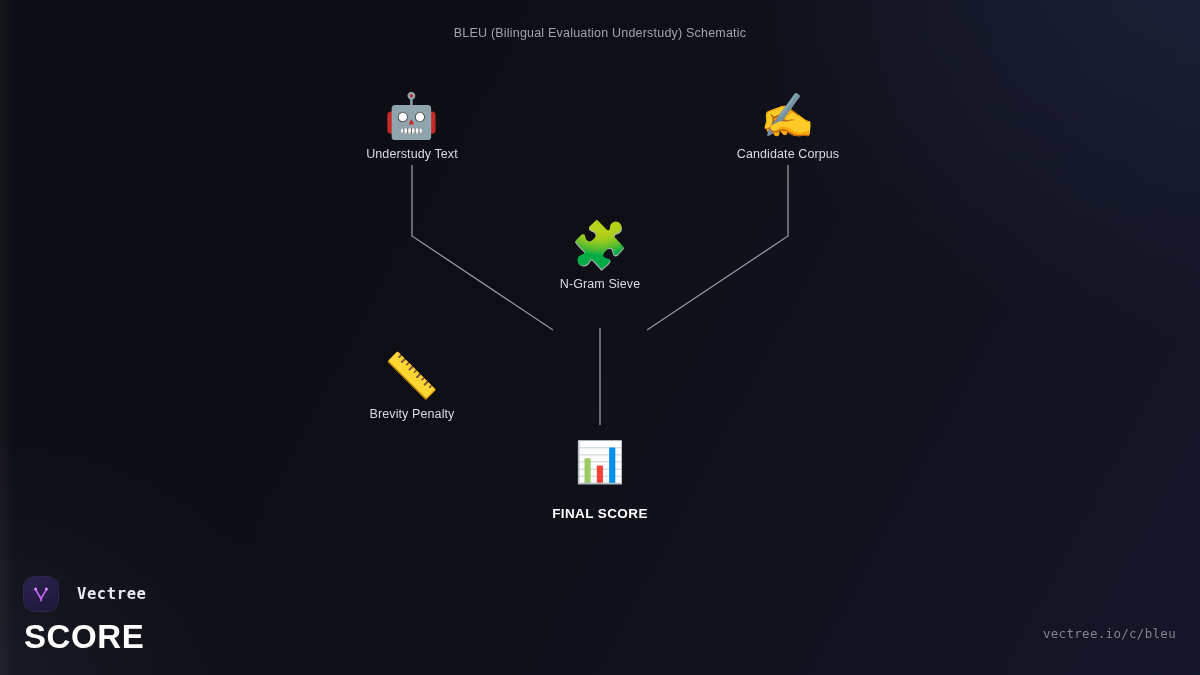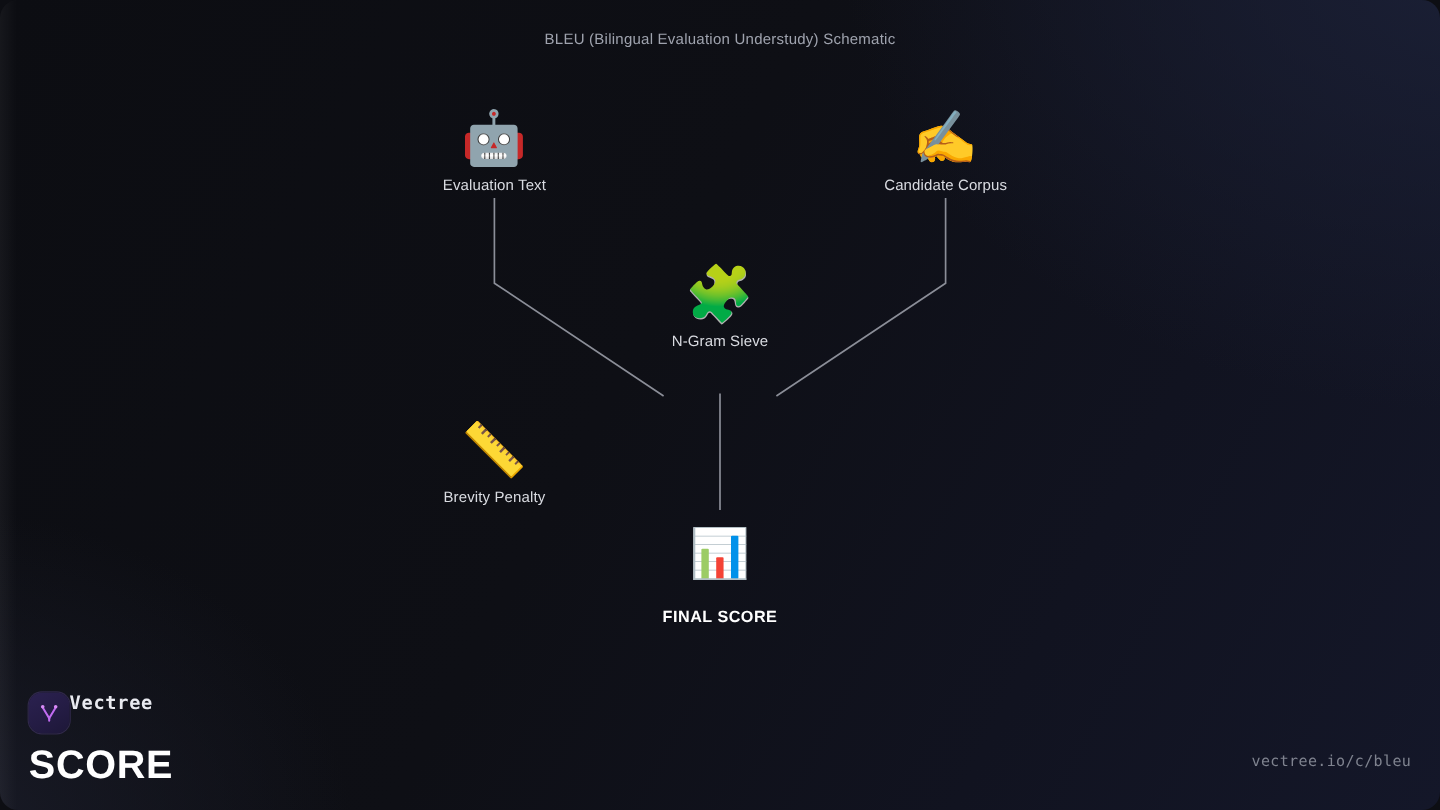--- a/index.html
+++ b/index.html
@@ -11,21 +11,20 @@
     overflow:hidden;
   }
   #stage {
     position:relative;
     width:1200px; height:675px;
     background:
       radial-gradient(860px 620px at 103% -6%, #1b2036 0%, rgba(27,32,54,0) 62%),
       radial-gradient(520px 420px at -4% 104%, #191b27 0%, rgba(25,27,39,0) 66%),
       linear-gradient(118deg, #0c0d12 0%, #0e0f15 44%, #111320 74%, #141729 100%);
     overflow:hidden;
-    border-radius:15px;
   }
   
   #stage::before {
     content:"";
     position:absolute; left:0; top:0; width:14px; height:100%;
     background:linear-gradient(90deg, rgba(255,255,255,.045), rgba(255,255,255,0));
     pointer-events:none;
   }
 
   #chart-title {
@@ -61,21 +60,21 @@
     font-weight:bold;
     font-size:13.5px;
     color:#ffffff;
     letter-spacing:.4px;
     margin-top:24px;
   }
 
   #brand {
     position:absolute; left:24px; bottom:22px;
   }
-  #brand-row { display:flex; gap:0; }
+  #brand-row { display:flex; align-items:center; gap:19px; }
   #brand-logo {
     width:34px; height:34px; border-radius:11px;
     background:linear-gradient(150deg, #2b2150 0%, #241c44 55%, #1d1738 100%);
     box-shadow:0 0 0 1px rgba(150,110,230,.22);
     display:flex; align-items:center; justify-content:center;
     flex:0 0 auto;
   }
   #brand-name {
     font-family:"DejaVu Sans Mono", monospace;
     font-size:15.5px; font-weight:bold;
@@ -104,21 +103,21 @@
   <div id="chart-title">BLEU (Bilingual Evaluation Understudy) Schematic</div>
 
   <svg id="edges" viewBox="0 0 1200 675" xmlns="http://www.w3.org/2000/svg">
     <path d="M412,165 L412,236 L553,330" fill="none" stroke="#8b8e98" stroke-width="1.4" stroke-linecap="butt" stroke-linejoin="miter"></path>
     <path d="M788,165 L788,236 L647,330" fill="none" stroke="#8b8e98" stroke-width="1.4" stroke-linecap="butt" stroke-linejoin="miter"></path>
     <path d="M600,328 L600,425" fill="none" stroke="#8b8e98" stroke-width="1.4" stroke-linecap="butt"></path>
   </svg>
 
   <div class="node" style="left:412px; top:94px;">
     <span class="glyph" style="font-size:44px;">🤖</span>
-    <span class="label">Evaluation Text</span>
+    <span class="label">Understudy Text</span>
   </div>
 
   <div class="node" style="left:788px; top:94px;">
     <span class="glyph" style="font-size:44px;">✍️</span>
     <span class="label">Candidate Corpus</span>
   </div>
 
   <div class="node" style="left:600px; top:222px;">
     <span class="glyph" style="font-size:46px;">🧩</span>
     <span class="label">N-Gram Sieve</span>

